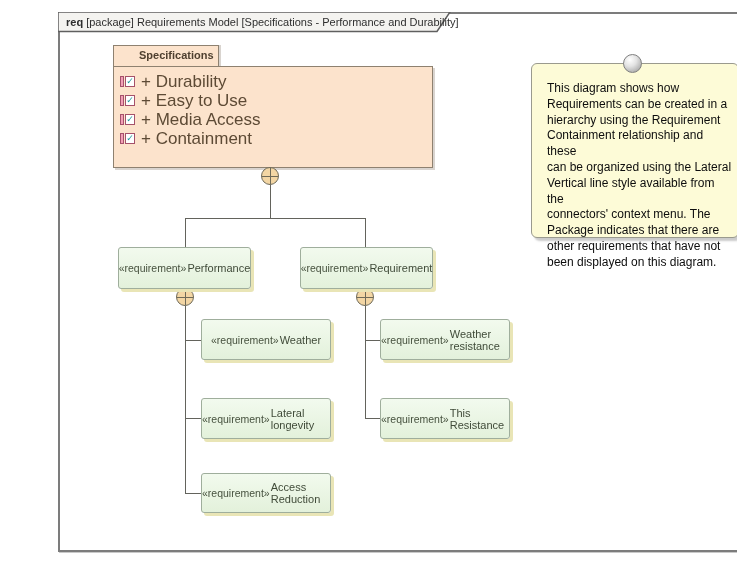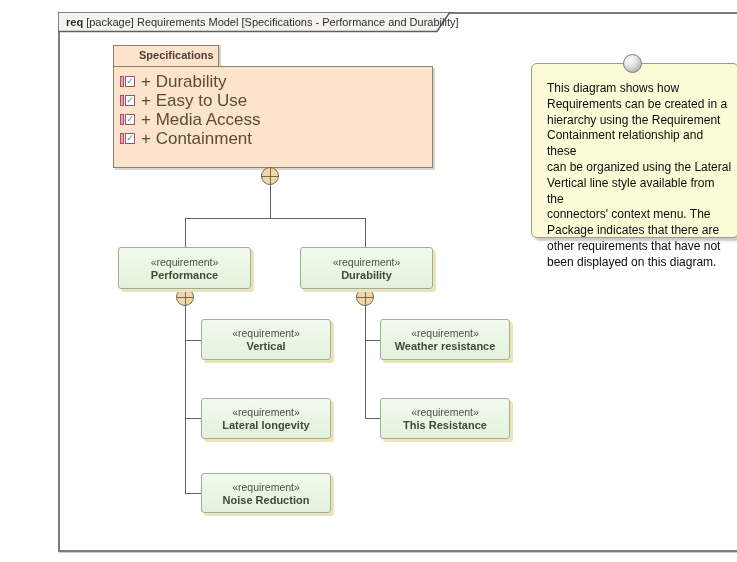--- a/index.html
+++ b/index.html
@@ -36,24 +36,24 @@
   .cc{position:absolute;width:18px;height:18px;border-radius:50%;
       background:#f3d6a4;border:1.5px solid #6f6a58;box-sizing:border-box;}
   .cc::before{content:"";position:absolute;left:0;right:0;top:50%;height:1px;
       margin-top:-0.5px;background:#6f6a58;}
   .cc::after{content:"";position:absolute;top:0;bottom:0;left:50%;width:1px;
       margin-left:-0.5px;background:#6f6a58;}
 
   
   .req{position:absolute;border:1.2px solid #9fae9c;border-radius:3px;
        background:linear-gradient(#f2faee,#e3f1db);box-shadow:3px 3px 0 #e9e5b6;
-       display:flex;flex-direction:column;align-items:center;justify-content:center;
+       display:flex;flex-direction:row;align-items:center;justify-content:center;
        gap:1px;box-sizing:border-box;}
   .req .stereo{font-size:10.5px;color:#47523f;}
-  .req .nm{font-size:11px;font-weight:bold;color:#3f4a38;}
+  .req .nm{font-size:11px;font-weight:normal;color:#3f4a38;}
 
   
   .note{position:absolute;left:483px;top:63px;width:208px;height:175px;
         background:#fdfbd7;border:1.2px solid #9a9a8e;border-radius:6px;
         box-shadow:3px 3px 2px rgba(140,140,140,.45);box-sizing:border-box;
         padding:17px 6px 6px 15px;}
   .note .txt{font-size:12px;line-height:15.8px;color:#0d0d0d;white-space:pre-line;}
   .pin{position:absolute;left:575px;top:54px;width:19px;height:19px;border-radius:50%;
        background:radial-gradient(circle at 35% 28%,#ffffff 0%,#e3e3e3 40%,#b5b5b5 75%,#9a9a9a 100%);
        border:1px solid #808080;box-sizing:border-box;z-index:5;}
@@ -119,41 +119,41 @@
   <div class="cc" style="left:213px;top:167px;"></div>
   <div class="cc" style="left:128px;top:288px;"></div>
   <div class="cc" style="left:308px;top:288px;"></div>
 
   <div class="req" style="left:70px;top:247px;width:133px;height:42px;">
     <span class="stereo">«requirement»</span>
     <span class="nm">Performance</span>
   </div>
   <div class="req" style="left:252px;top:247px;width:133px;height:42px;">
     <span class="stereo">«requirement»</span>
-    <span class="nm">Durability</span>
+    <span class="nm">Requirement</span>
   </div>
   <div class="req" style="left:153px;top:319px;width:130px;height:41px;">
     <span class="stereo">«requirement»</span>
-    <span class="nm">Vertical</span>
+    <span class="nm">Weather</span>
   </div>
   <div class="req" style="left:332px;top:319px;width:130px;height:41px;">
     <span class="stereo">«requirement»</span>
     <span class="nm">Weather resistance</span>
   </div>
   <div class="req" style="left:153px;top:398px;width:130px;height:41px;">
     <span class="stereo">«requirement»</span>
     <span class="nm">Lateral longevity</span>
   </div>
   <div class="req" style="left:332px;top:398px;width:130px;height:41px;">
     <span class="stereo">«requirement»</span>
     <span class="nm">This Resistance</span>
   </div>
   <div class="req" style="left:153px;top:473px;width:130px;height:40px;">
     <span class="stereo">«requirement»</span>
-    <span class="nm">Noise Reduction</span>
+    <span class="nm">Access Reduction</span>
   </div>
 
   <div class="note">
     <div class="txt">This diagram shows how
 Requirements can be created in a
 hierarchy using the Requirement
 Containment relationship and these
 can be organized using the Lateral
 Vertical line style available from the
 connectors' context menu.  The

